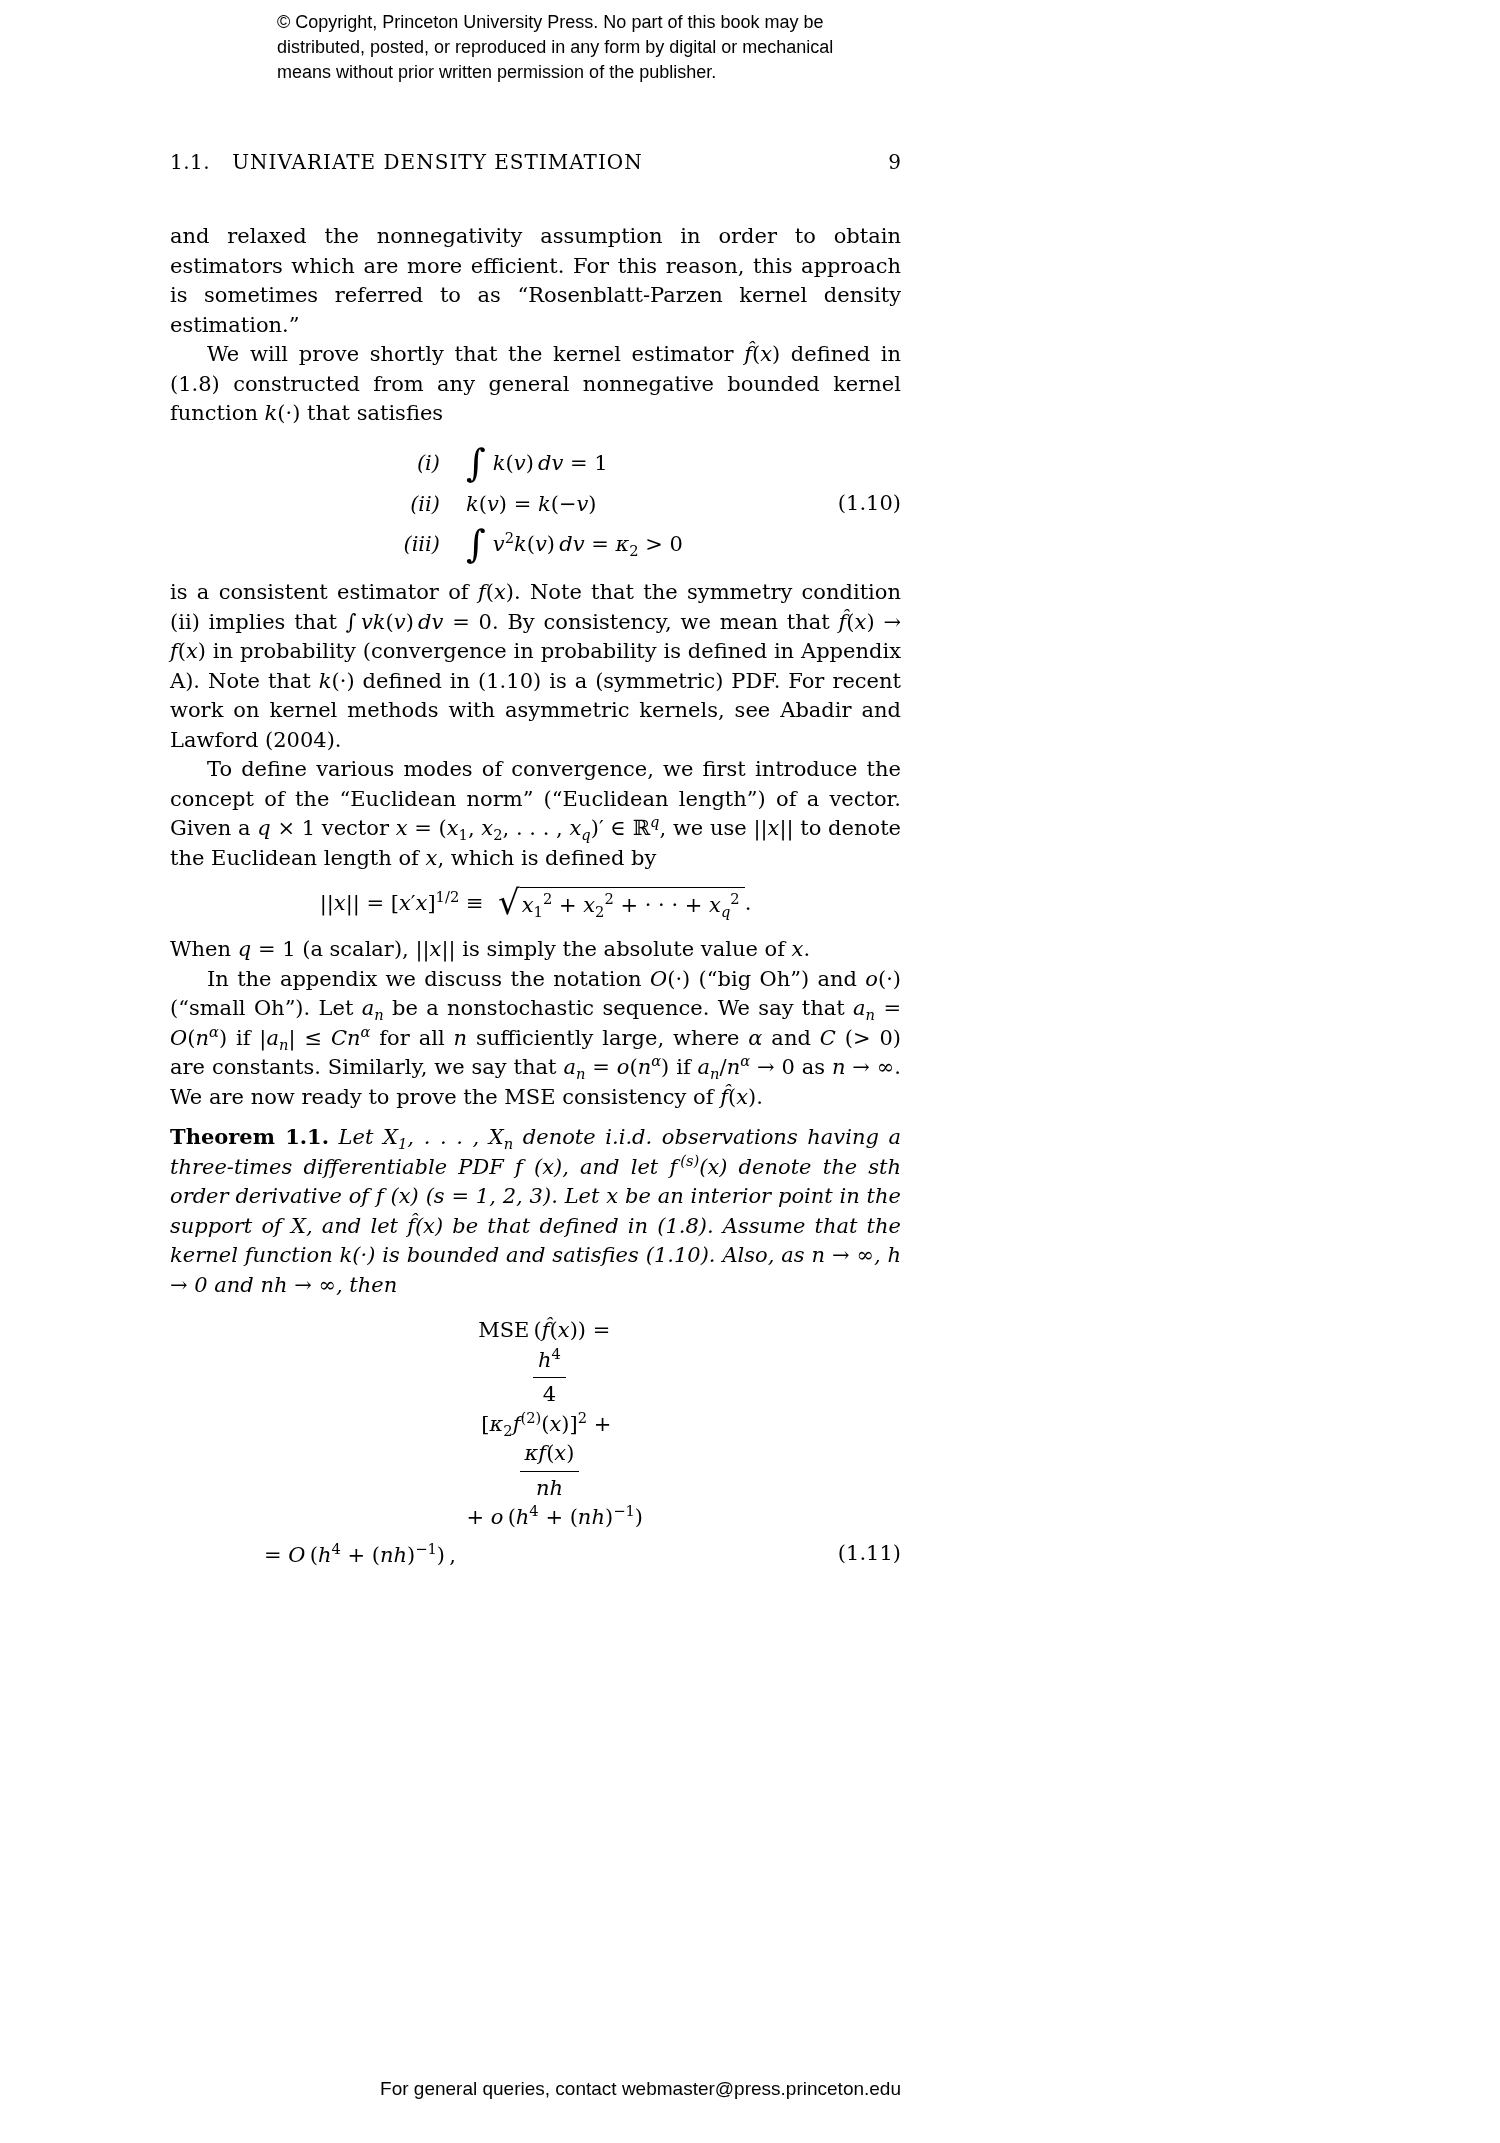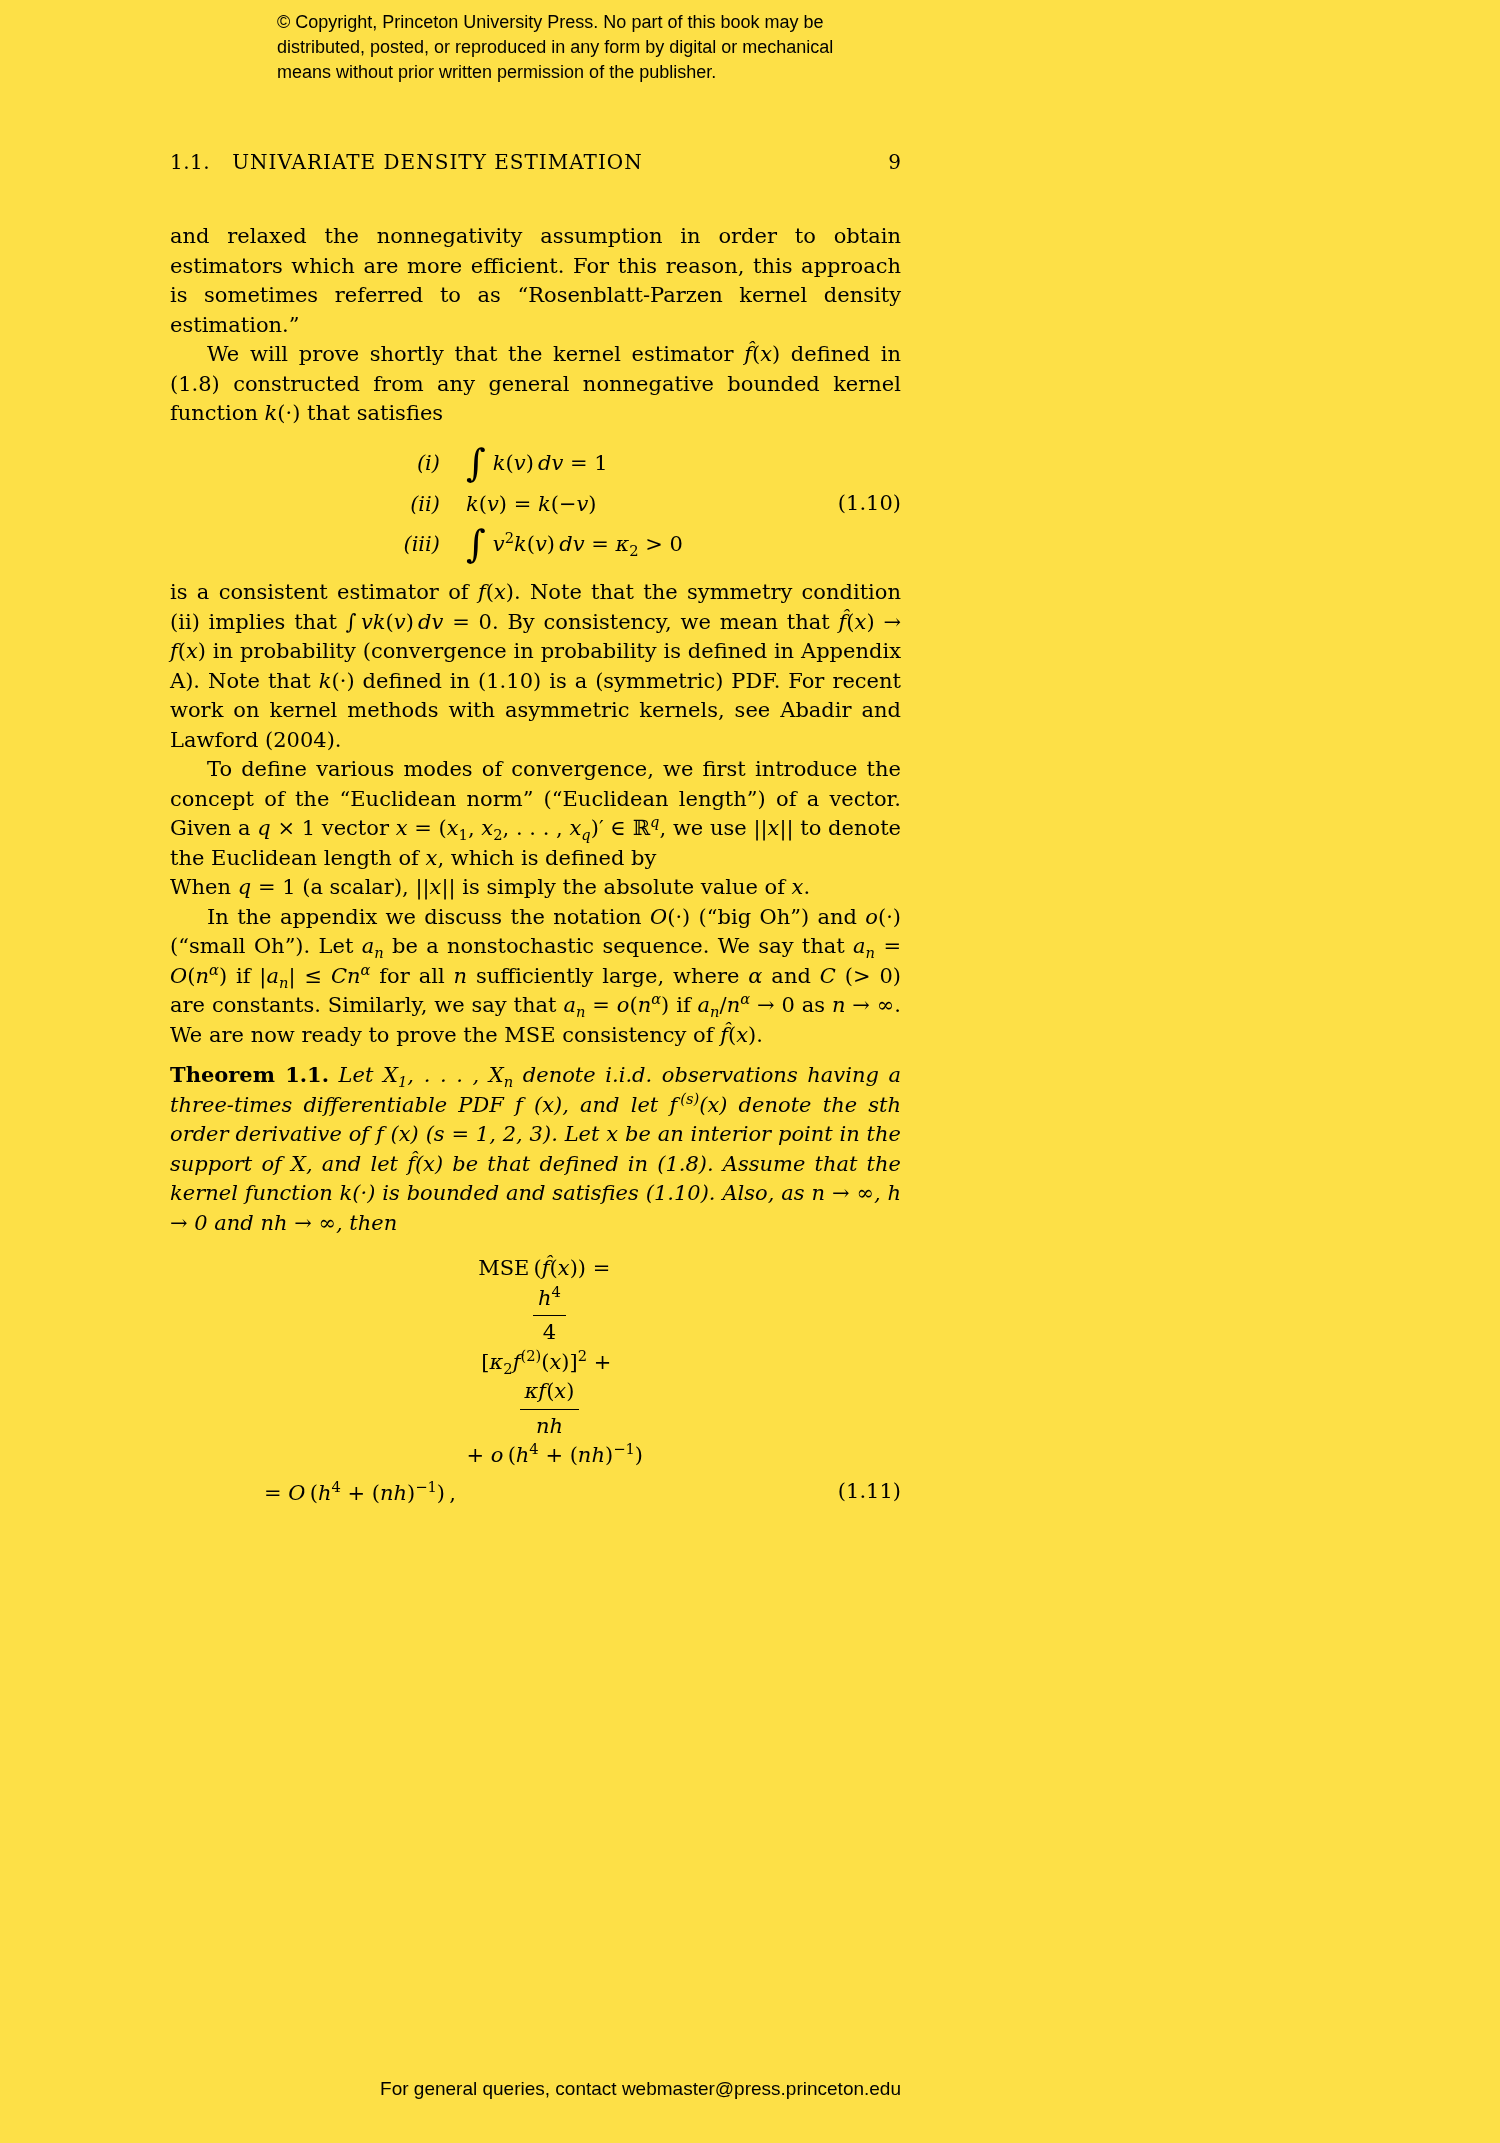--- a/index.html
+++ b/index.html
@@ -1,20 +1,20 @@
 <!DOCTYPE html>
 <html><head>
 <meta charset="utf-8">
 <style>
   html,body { margin:0; padding:0; background:#e8e8e8; }
   .page {
     position:relative;
     width:1500px; height:2143px;
     margin:0 auto;
-    background:#fde047;
+    background:#ffffff;
     color:#000000;
     font-family:"DejaVu Serif", serif;
     overflow:hidden;
   }
 
   
   .copyright {
     position:absolute; left:277px; top:10px;
     font-family:"Liberation Sans", sans-serif;
     font-size:18px; line-height:25px;
@@ -124,20 +124,28 @@
           <span class="math"><i>v</i><sup>2</sup><i>k</i>(<i>v</i>) <i>dv</i> = <i>κ</i><sub>2</sub> &gt; 0</span>
         </span>
       </div>
       <span class="eq-number">(1.10)</span>
     </div>
 
     <p class="para">is a consistent estimator of <i>f</i>(<i>x</i>). Note that the symmetry condition (ii) implies that ∫ <i>vk</i>(<i>v</i>) <i>dv</i> = 0. By consistency, we mean that <i>f̂</i>(<i>x</i>) → <i>f</i>(<i>x</i>) in probability (convergence in probability is defined in Appendix A). Note that <i>k</i>(·) defined in (1.10) is a (symmetric) PDF. For recent work on kernel methods with asymmetric kernels, see Abadir and Lawford (2004).</p>
 
     <p class="para indent">To define various modes of convergence, we first introduce the concept of the “Euclidean norm” (“Euclidean length”) of a vector. Given a <i>q</i> × 1 vector <i>x</i> = (<i>x</i><sub>1</sub>, <i>x</i><sub>2</sub>, . . . , <i>x<sub>q</sub></i>)′ ∈ ℝ<sup><i>q</i></sup>, we use ||<i>x</i>|| to denote the Euclidean length of <i>x</i>, which is defined by</p>
 
+    <div class="eq-norm">
+      <span class="math">||<i>x</i>|| = [<i>x</i>′<i>x</i>]<sup>1/2</sup> ≡ </span>
+      <span class="sqrt">
+        <span class="radical">√</span>
+        <span class="radicand"><i>x</i><sub>1</sub><sup>2</sup> + <i>x</i><sub>2</sub><sup>2</sup> + · · · + <i>x<sub>q</sub></i><sup>2</sup></span>
+      </span>
+      <span class="math">.</span>
+    </div>
 
     <p class="para">When <i>q</i> = 1 (a scalar), ||<i>x</i>|| is simply the absolute value of <i>x</i>.</p>
 
     <p class="para indent">In the appendix we discuss the notation <i>O</i>(·) (“big Oh”) and <i>o</i>(·) (“small Oh”). Let <i>a<sub>n</sub></i> be a nonstochastic sequence. We say that <i>a<sub>n</sub></i> = <i>O</i>(<i>n<sup>α</sup></i>) if |<i>a<sub>n</sub></i>| ≤ <i>Cn<sup>α</sup></i> for all <i>n</i> sufficiently large, where <i>α</i> and <i>C</i> (&gt; 0) are constants. Similarly, we say that <i>a<sub>n</sub></i> = <i>o</i>(<i>n<sup>α</sup></i>) if <i>a<sub>n</sub></i>/<i>n<sup>α</sup></i> → 0 as <i>n</i> → ∞. We are now ready to prove the MSE consistency of <i>f̂</i>(<i>x</i>).</p>
 
     <p class="para theorem">
       <span class="thm-label">Theorem 1.1.</span><span class="thm-body"> Let X<sub>1</sub>, . . . , X<sub>n</sub> denote i.i.d. observations having a three-times differentiable PDF f (x), and let f<sup> (s)</sup>(x) denote the sth order derivative of f (x) (s = 1, 2, 3). Let x be an interior point in the support of X, and let f̂(x) be that defined in (1.8). Assume that the kernel function k(·) is bounded and satisfies (1.10). Also, as n → ∞, h → 0 and nh → ∞, then</span>
     </p>
 
     <div class="display-eq eq111">

